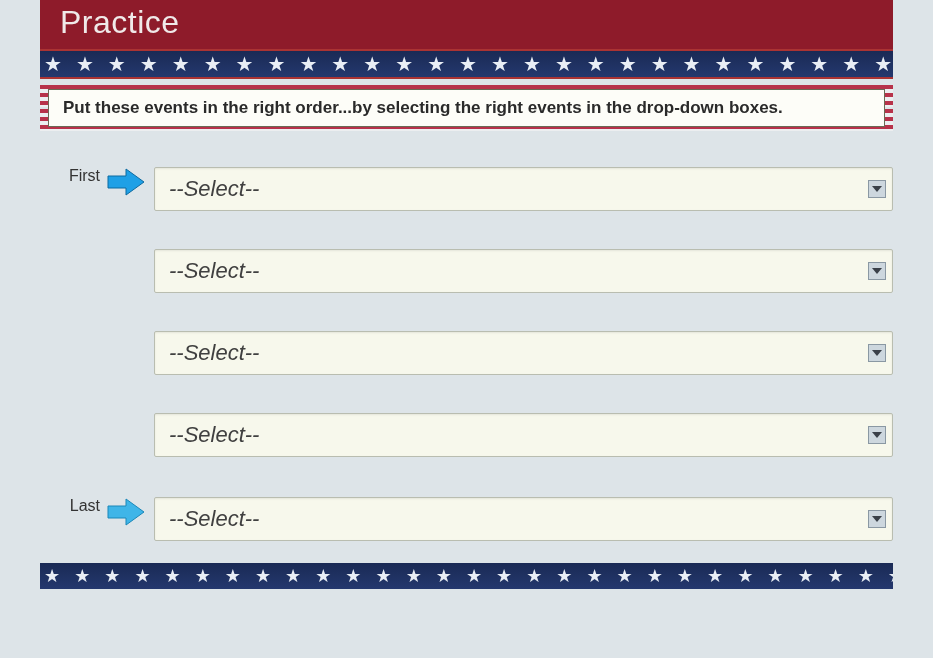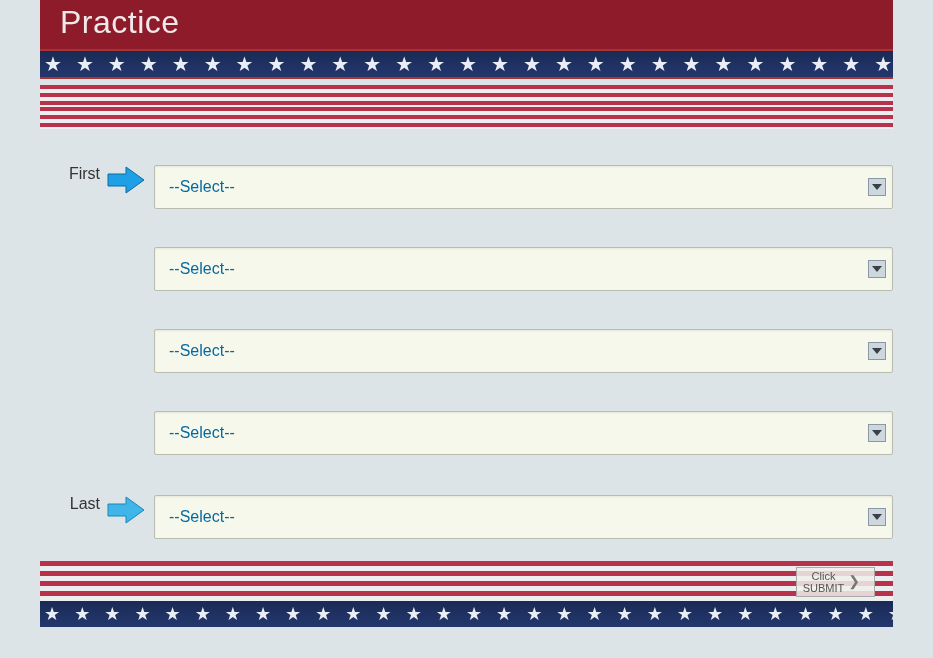--- a/index.html
+++ b/index.html
@@ -94,22 +94,23 @@
     border: 1px solid #b9bdb0;
     border-radius: 2px;
     display: flex;
     align-items: center;
     justify-content: space-between;
     padding: 0 6px 0 14px;
     cursor: pointer;
     box-shadow: inset 0 1px 2px rgba(0,0,0,0.08);
   }
   .select-text {
-    color: #0369a1;
-    font-size: 16px;
+    color: #404040;
+    font-size: 22px;
+    font-style: italic;
   }
   .select-caret {
     width: 18px;
     height: 18px;
     background: #cdd7de;
     border: 1px solid #8a98a3;
     display: flex;
     align-items: center;
     justify-content: center;
   }
@@ -170,20 +171,23 @@
   <div class="title-bar">
     <span>Practice</span>
   </div>
 
   <div class="star-band">
     <span>★★★★★★★★★★★★★★★★★★★★★★★★★★★★★★</span>
   </div>
 
   <div class="instruction-wrap">
     <div class="stripes"></div>
+    <div class="instruction-box" style="position:relative; margin-top:-18px; margin-bottom:-18px; z-index:2;">
+      <span>Put these events in the right order...by selecting the right events in the drop-down boxes.</span>
+    </div>
     <div class="stripes"></div>
   </div>
 
   <div class="content">
 
     <div class="row">
       <div class="row-label">First</div>
       <div class="arrow">
         <svg viewBox="0 0 40 30" width="40" height="30">
           <polygon points="2,9 20,9 20,2 38,15 20,28 20,21 2,21" fill="#1fa0e6" stroke="#0d6aa0" stroke-width="1"></polygon>
@@ -230,27 +234,18 @@
         </svg>
       </div>
       <div class="select-box">
         <span class="select-text">--Select--</span>
         <span class="select-caret"></span>
       </div>
     </div>
 
   </div>
 
-  <div class="footer-stripes">
-    <div class="submit-chip">
-      <div>
-        <div>Click</div>
-        <div>SUBMIT</div>
-      </div>
-      <span class="chev">❯</span>
-    </div>
-  </div>
 
   <div class="bottom-star-band">
     <span>★★★★★★★★★★★★★★★★★★★★★★★★★★★★★★</span>
   </div>
 
 </div>
 
 </body></html>

